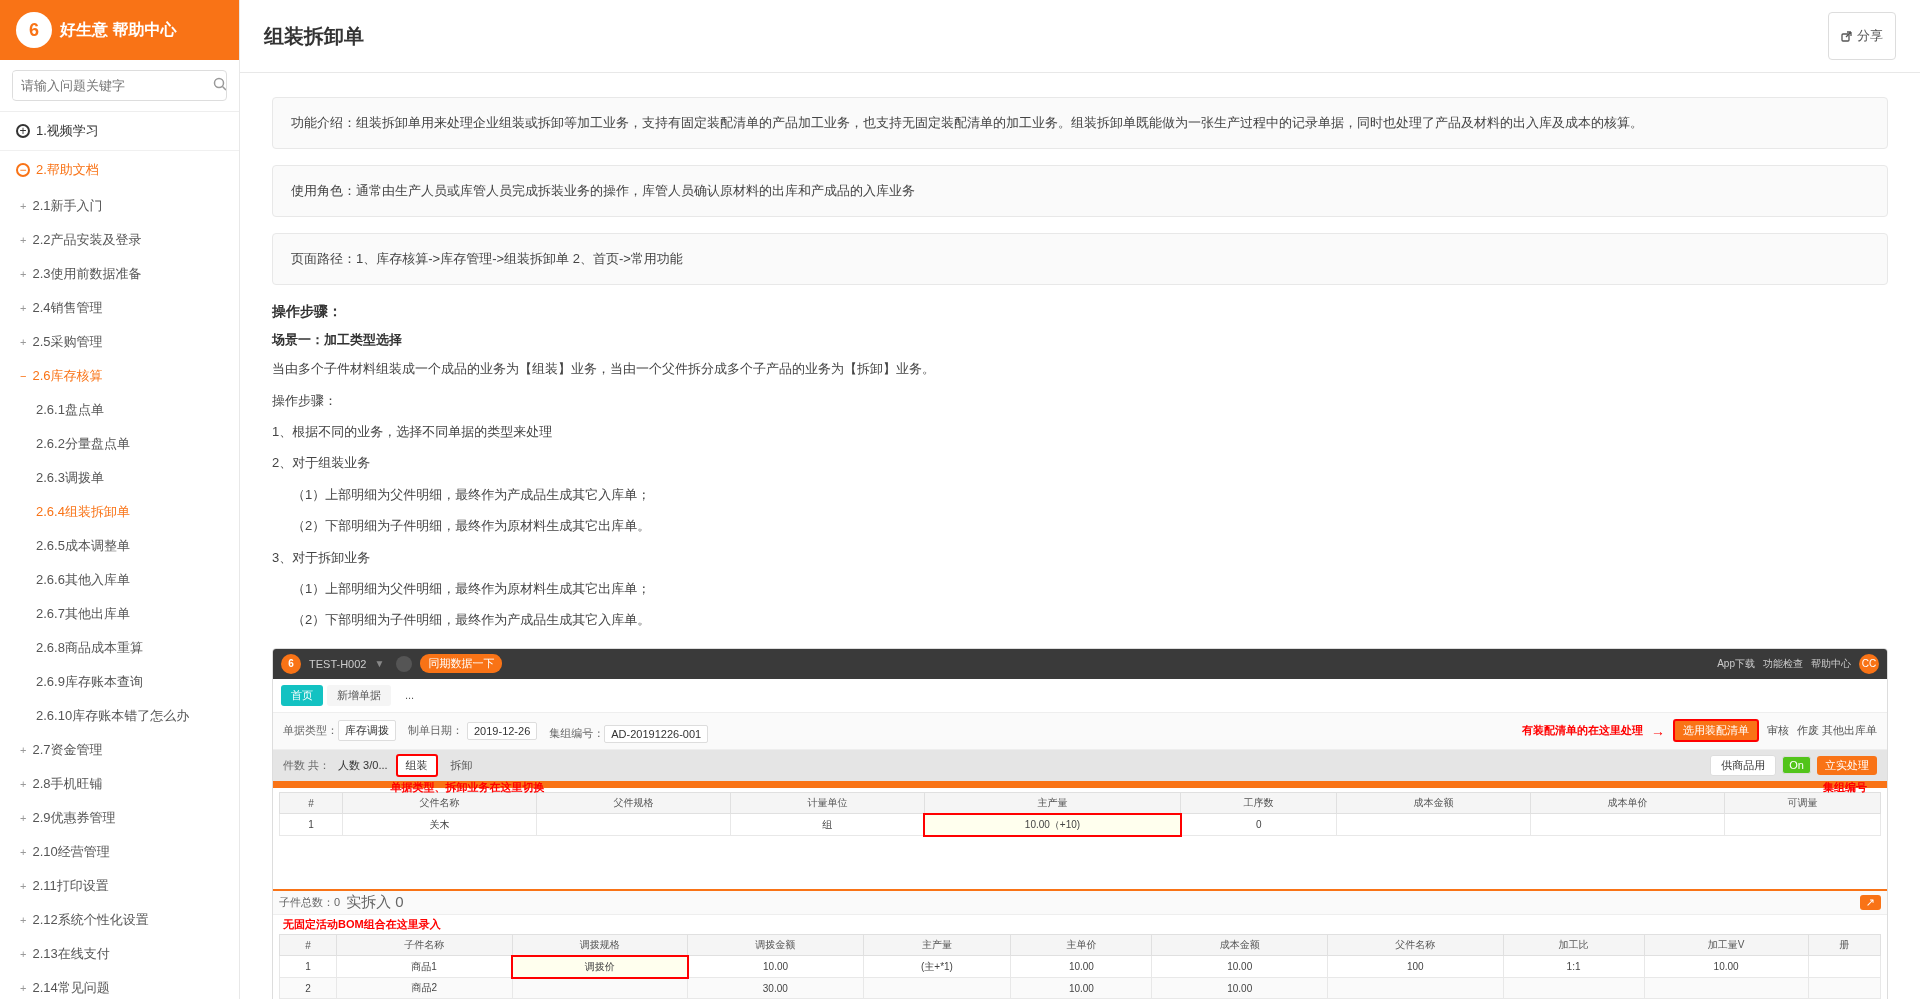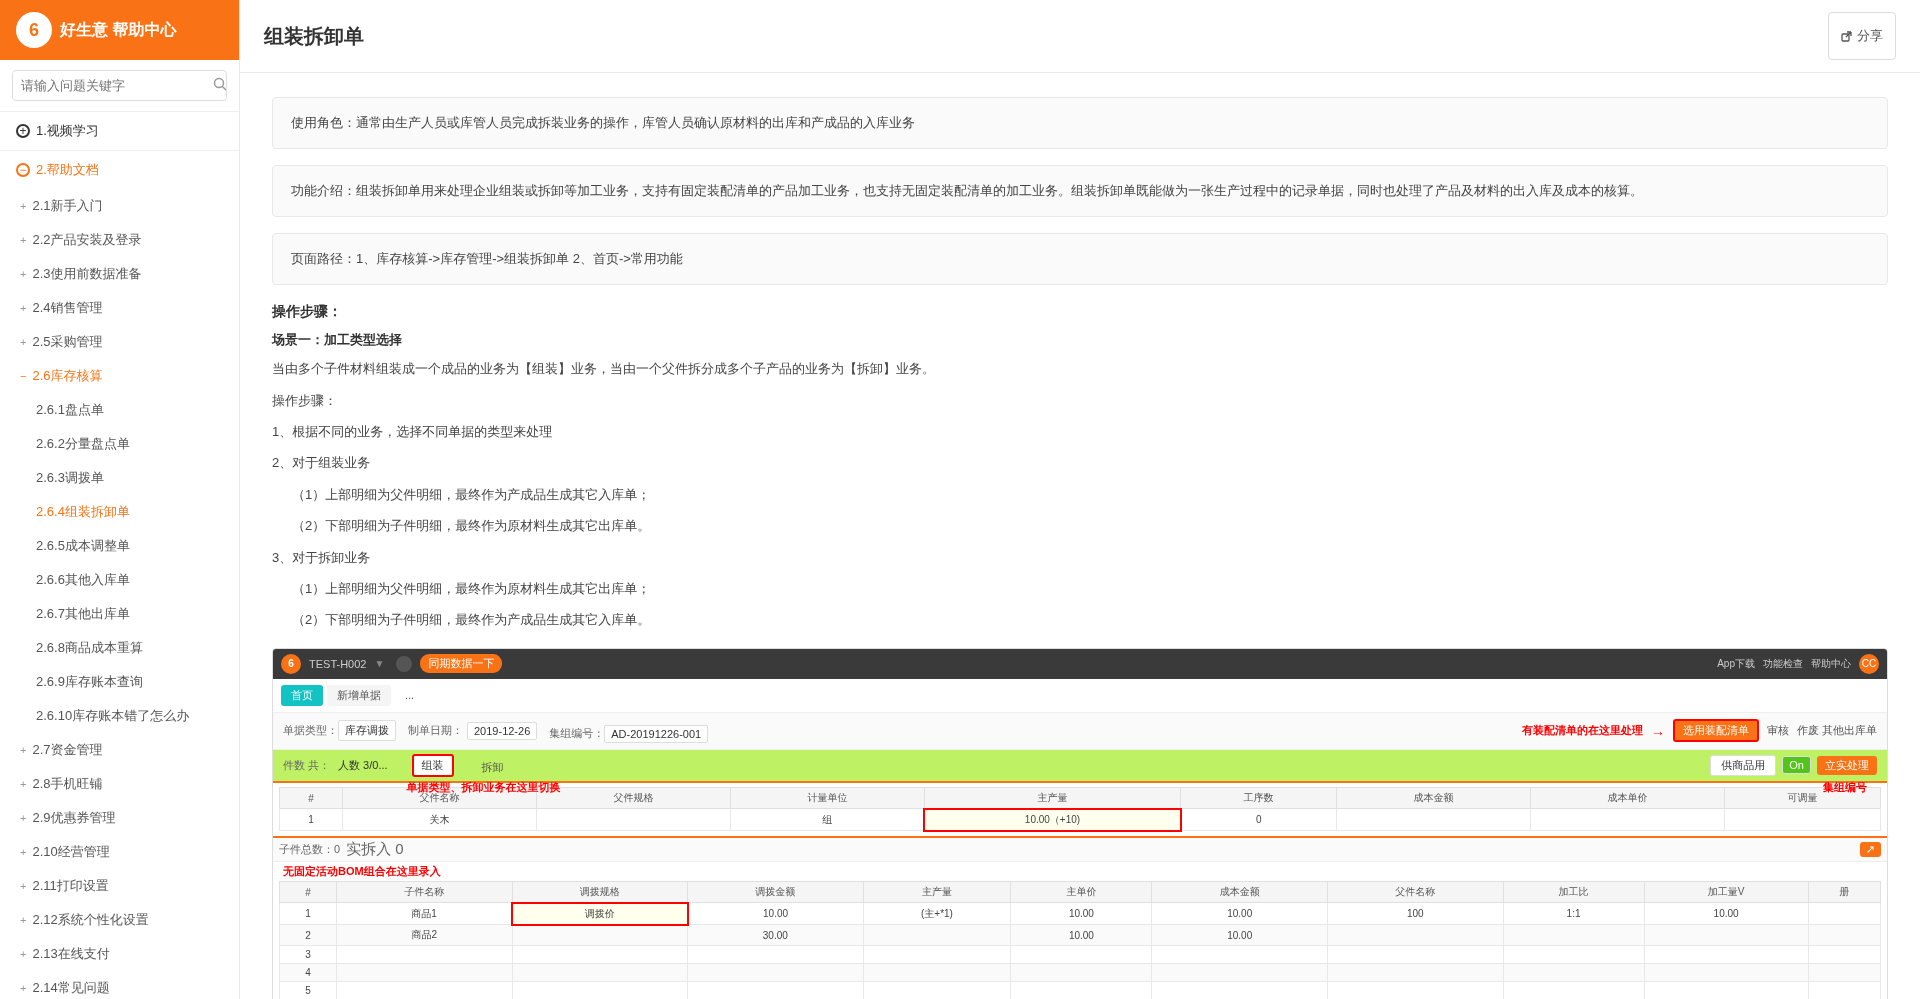--- a/index.html
+++ b/index.html
@@ -453,25 +453,25 @@
         <path d="M10 2L6 2M10 2L10 6M10 2L5 7" stroke="#555" stroke-width="1.3"></path>
         <rect x="1" y="4" width="7" height="7" rx="1" stroke="#555" stroke-width="1.3" fill="none"></rect>
       </svg>
       <span>分享</span>
     </button>
   </div>
 
   <div id="content-area">
 
     <div class="info-block">
+      <span>功能介绍：组装拆卸单用来处理企业组装或拆卸等加工业务，支持有固定装配清单的产品加工业务，也支持无固定装配清单的加工业务。组装拆卸单既能做为一张生产过程中的记录单据，同时也处理了产品及材料的出入库及成本的核算。</span>
+    </div>
+
+    <div class="info-block">
       <span>使用角色：通常由生产人员或库管人员完成拆装业务的操作，库管人员确认原材料的出库和产成品的入库业务</span>
-    </div>
-
-    <div class="info-block">
-      <span>功能介绍：组装拆卸单用来处理企业组装或拆卸等加工业务，支持有固定装配清单的产品加工业务，也支持无固定装配清单的加工业务。组装拆卸单既能做为一张生产过程中的记录单据，同时也处理了产品及材料的出入库及成本的核算。</span>
     </div>
 
     <div class="info-block">
       <span>页面路径：1、库存核算-&gt;库存管理-&gt;组装拆卸单  2、首页-&gt;常用功能</span>
     </div>
 
     <div class="section-title">操作步骤：</div>
 
     <div class="section-sub">场景一：加工类型选择</div>
 
@@ -530,25 +530,25 @@
 
             <div style="margin-left:auto;display:flex;align-items:center;gap:8px;">
               <span style="color:red;font-size:11px;font-weight:bold;">有装配清单的在这里处理</span>
               <span style="color:red;font-size:14px;">→</span>
               <span style="background:#f97316;color:#fff;padding:2px 8px;border-radius:3px;font-size:11px;border:2px solid red;">选用装配清单</span>
               <span style="font-size:11px;color:#555;">审核</span>
               <span style="font-size:11px;color:#555;">作废 其他出库单</span>
             </div>
           </div>
 
-          <div style="padding:4px 10px; background:#bef264; border-bottom:2px solid #f97316; display:flex; align-items:center; gap:8px; position:relative;">
+          <div style="padding:4px 10px; background:#e5e5e5; border-bottom:7px solid #f97316; display:flex; align-items:center; gap:8px; position:relative;">
             <span style="font-size:11px;color:#666;">件数 共：</span>
             <span style="font-size:11px;color:#333;">人数 3/0...</span>
 
-            <div style="display:flex;align-items:flex-end;gap:20px;margin-left:16px;position:relative;">
+            <div style="display:flex;align-items:center;gap:5px;margin-left:0;position:relative;">
               <span style="font-size:11px;border:2px solid red;padding:2px 8px;border-radius:3px;cursor:pointer;background:#fff;">组装</span>
               <span style="font-size:11px;color:#555;padding:2px 8px;cursor:pointer;">拆卸</span>
 
               <div style="position:absolute;left:-5px;top:26px;color:red;font-size:11px;font-weight:bold;white-space:nowrap;">单据类型、拆卸业务在这里切换</div>
             </div>
 
             <div style="margin-left:auto; display:flex; align-items:center; gap:6px;">
               <span style="font-size:11px; border:1px solid #ddd; padding:2px 10px; border-radius:3px; background:#fff;">供商品用</span>
               <span style="font-size:11px; border:1px solid #ddd; padding:2px 6px; background:#52c41a; color:#fff; border-radius:3px; cursor:pointer;">On</span>
               <span style="font-size:11px; background:#f97316; color:#fff; padding:2px 8px; border-radius:3px; cursor:pointer;">立实处理</span>
@@ -581,21 +581,21 @@
                   <td style="border:2px solid red; background:#ffe;">10.00（+10)</td>
                   <td>0</td>
                   <td></td>
                   <td></td>
                   <td></td>
                 </tr>
               </tbody>
             </table>
           </div>
 
-          <div style="background:#fafafa; border-top:2px solid #f97316; border-bottom:1px solid #eee; padding:2px 6px; display:flex; align-items:center; justify-content:space-between; position:relative;">
+          <div style="background:#fafafa; border-top:2px solid #f97316; border-bottom:1px solid #eee; padding:2px 6px; display:flex; align-items:center; justify-content:space-between; position:relative;margin-top:48px;">
             <div style="display:flex; align-items:center; gap:6px;">
               <span style="font-size:11px; color:#666;">子件总数：0</span>
               <span style="font-size:15px; color:#666;">实拆入 0</span>
             </div>
             <span style="font-size:11px; background:#f97316; color:#fff; padding:1px 6px; border-radius:3px; cursor:pointer;">↗</span>
           </div>
 
           <div style="position:relative;">
             <div style="color:red; font-size:11px; font-weight:bold; padding:2px 10px;">无固定活动BOM组合在这里录入</div>
           </div>

